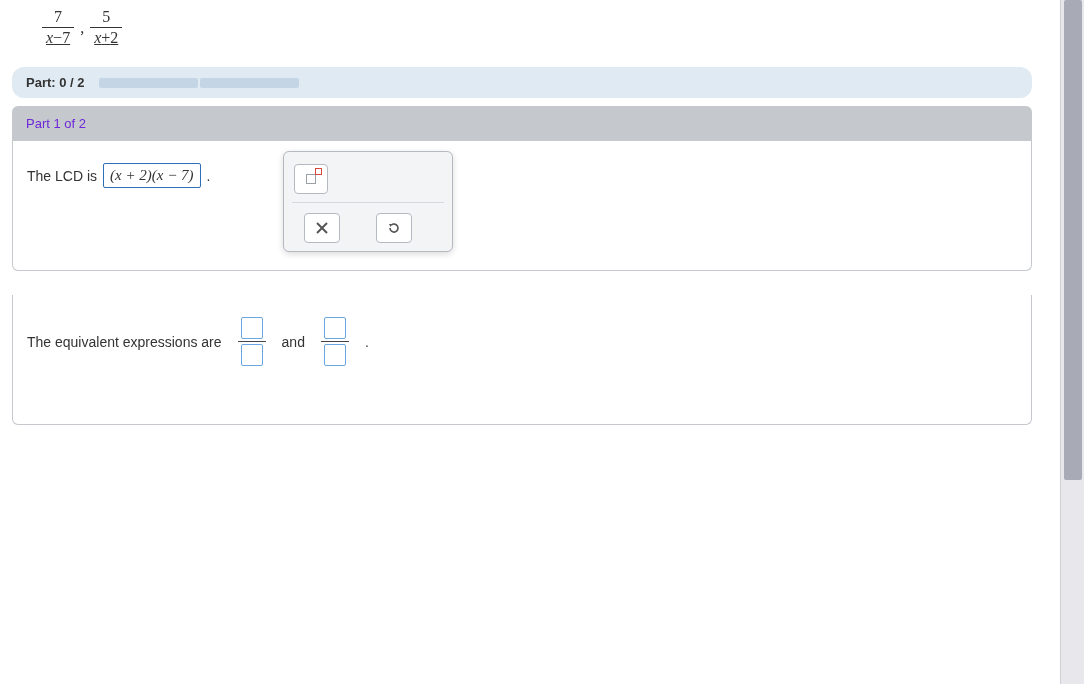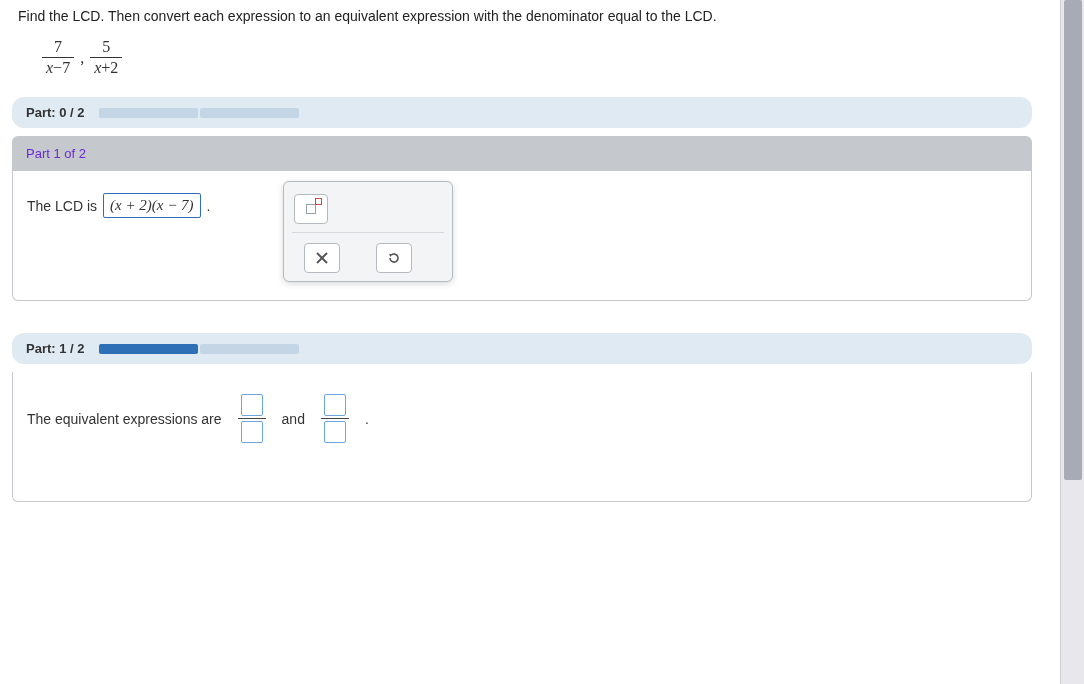--- a/index.html
+++ b/index.html
@@ -54,21 +54,21 @@
       font-size: 16px;
       font-style: italic;
     }
     .fraction {
       display: inline-flex;
       flex-direction: column;
       align-items: center;
       text-align: center;
     }
     .fraction .num { padding: 0 4px 1px 4px; }
-    .fraction .den { border-top: 1px solid #333; padding: 1px 4px 0 4px; }
+    .fraction .den { border-top: 1px solid #333; padding: 1px 4px 0 4px; text-decoration: underline; }
     .nonitalic { font-style: normal; }
     .part-progress-bar {
       background: #dfeaf3;
       border-radius: 12px;
       padding: 8px 14px;
       margin-bottom: 8px;
       display: flex;
       align-items: center;
       gap: 14px;
     }
@@ -95,21 +95,21 @@
       border-radius: 6px 6px 0 0;
       padding: 10px 14px;
       font-size: 13px;
       color: #6d28d9;
     }
     .part-body {
       border: 1px solid #c5c8cd;
       border-top: none;
       border-radius: 0 0 6px 6px;
       padding: 22px 14px 30px 14px;
-      margin-bottom: 32px;
+      margin-bottom: 24px;
       position: relative;
       min-height: 130px;
     }
     .lcd-row {
       display: flex;
       align-items: center;
       gap: 6px;
       font-size: 14px;
     }
     .answer-box {
@@ -197,21 +197,20 @@
       width: 28px;
       height: 1px;
       background: #444;
       margin: 2px 0;
     }
   </style>
 </head>
 <body>
 
 <div class="main-content">
-  <div class="question-text">Find the LCD. Then convert each expression to an equivalent expression with the denominator equal to the LCD.</div>
 
   <div class="fraction-row">
     <span class="fraction">
       <span class="num nonitalic">7</span>
       <span class="den">
         <span>x</span><span class="nonitalic">−</span><span class="nonitalic">7</span>
       </span>
     </span>
     <span class="nonitalic">,</span>
     <span class="fraction">
@@ -255,27 +254,20 @@
         <div class="tool-btn" title="reset">
           <svg width="16" height="16" viewBox="0 0 16 16">
             <path d="M4 8 a4 4 0 1 0 1.2 -2.8" fill="none" stroke="#555" stroke-width="1.6"></path>
             <polygon points="3,4 6,4 4.5,7" fill="#555"></polygon>
           </svg>
         </div>
       </div>
     </div>
   </div>
 
-  <div class="part-progress-bar">
-    <span class="part-progress-label">Part: 1 / 2</span>
-    <div class="progress-track">
-      <div class="progress-seg filled"></div>
-      <div class="progress-seg"></div>
-    </div>
-  </div>
 
   <div class="part-body">
     <div class="equiv-row">
       <span>The equivalent expressions are</span>
       <span class="frac-input">
         <span class="box"></span>
         <span class="line"></span>
         <span class="box"></span>
       </span>
       <span>and</span>

